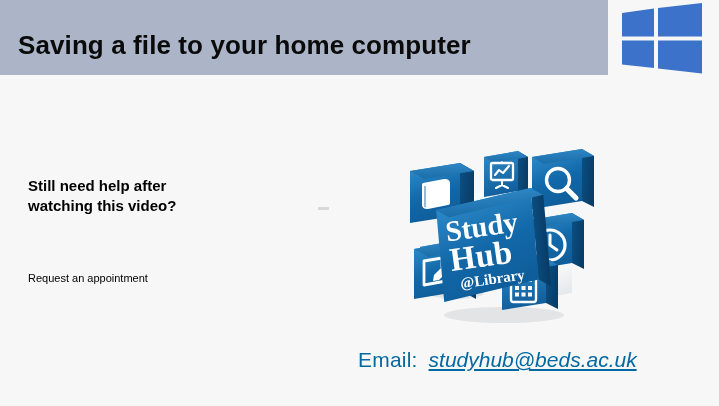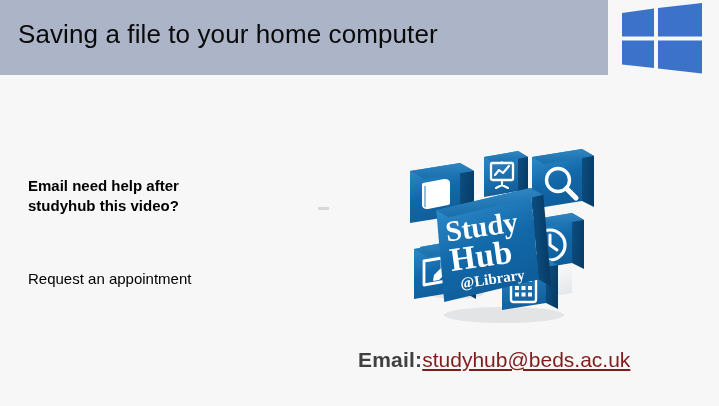--- a/index.html
+++ b/index.html
@@ -27,23 +27,23 @@
     position: absolute;
     left: 0;
     top: 0;
     width: 608px;
     height: 75px;
     background: #abb5c7;
   }
   #slide-title {
     position: absolute;
     left: 18px;
-    top: 19px;
+    top: 30px;
     font-size: 26px;
-    font-weight: 400;
+    font-weight: 700;
     color: #0a0a0a;
     letter-spacing: 0.1px;
     white-space: nowrap;
   }
 
   
   #windows-logo {
     position: absolute;
     left: 618px;
     top: 3px;
@@ -61,21 +61,21 @@
     font-size: 15px;
     font-weight: bold;
     color: #000000;
     line-height: 20px;
   }
   #appointment-text {
     position: absolute;
     left: 28px;
     top: 268px;
     width: 230px;
-    font-size: 15px;
+    font-size: 11px;
     font-weight: 400;
     color: #000000;
     line-height: 21px;
   }
   #stray-mark {
     position: absolute;
     left: 318px;
     top: 207px;
     width: 11px;
     height: 3px;
@@ -84,31 +84,33 @@
 
   
   #email-line {
     position: absolute;
     left: 358px;
     top: 348px;
     font-size: 21px;
     white-space: nowrap;
   }
   #email-label {
-    font-weight: bold;
-    color: #404040;
+    font-weight: normal;
+    color: #0369a1;
     letter-spacing: 0.2px;
     margin-top: 24px;
   }
   #email-address {
-    color: #7f1d1d;
+    margin-left: 11px;
+    color: #0369a1;
     text-decoration: underline;
     text-underline-offset: 2px;
     font-weight: 400;
     cursor: pointer;
+    font-style: italic;
   }
 
   
   #studyhub-logo {
     position: absolute;
     left: 396px;
     top: 143px;
     width: 206px;
     height: 186px;
   }
@@ -129,22 +131,22 @@
 
       <polygon points="40,4.9 84,0 84,33.5 40,33.5" fill="#3d72ca"></polygon>
 
       <polygon points="4,37.5 36,37.5 36,65 4,61.5" fill="#3d72ca"></polygon>
 
       <polygon points="40,37.5 84,37.5 84,70.5 40,65.6" fill="#3d72ca"></polygon>
     </svg>
   </div>
 
   <div id="help-question">
-    <div>Email need help after</div>
-    <div>studyhub this video?</div>
+    <div>Still need help after</div>
+    <div>watching this video?</div>
   </div>
 
   <div id="appointment-text">
     <div>Request an appointment</div>
   </div>
 
   <div id="stray-mark"></div>
 
   <div id="studyhub-logo">
     <svg width="206" height="186" viewBox="0 0 206 186" xmlns="http://www.w3.org/2000/svg">

